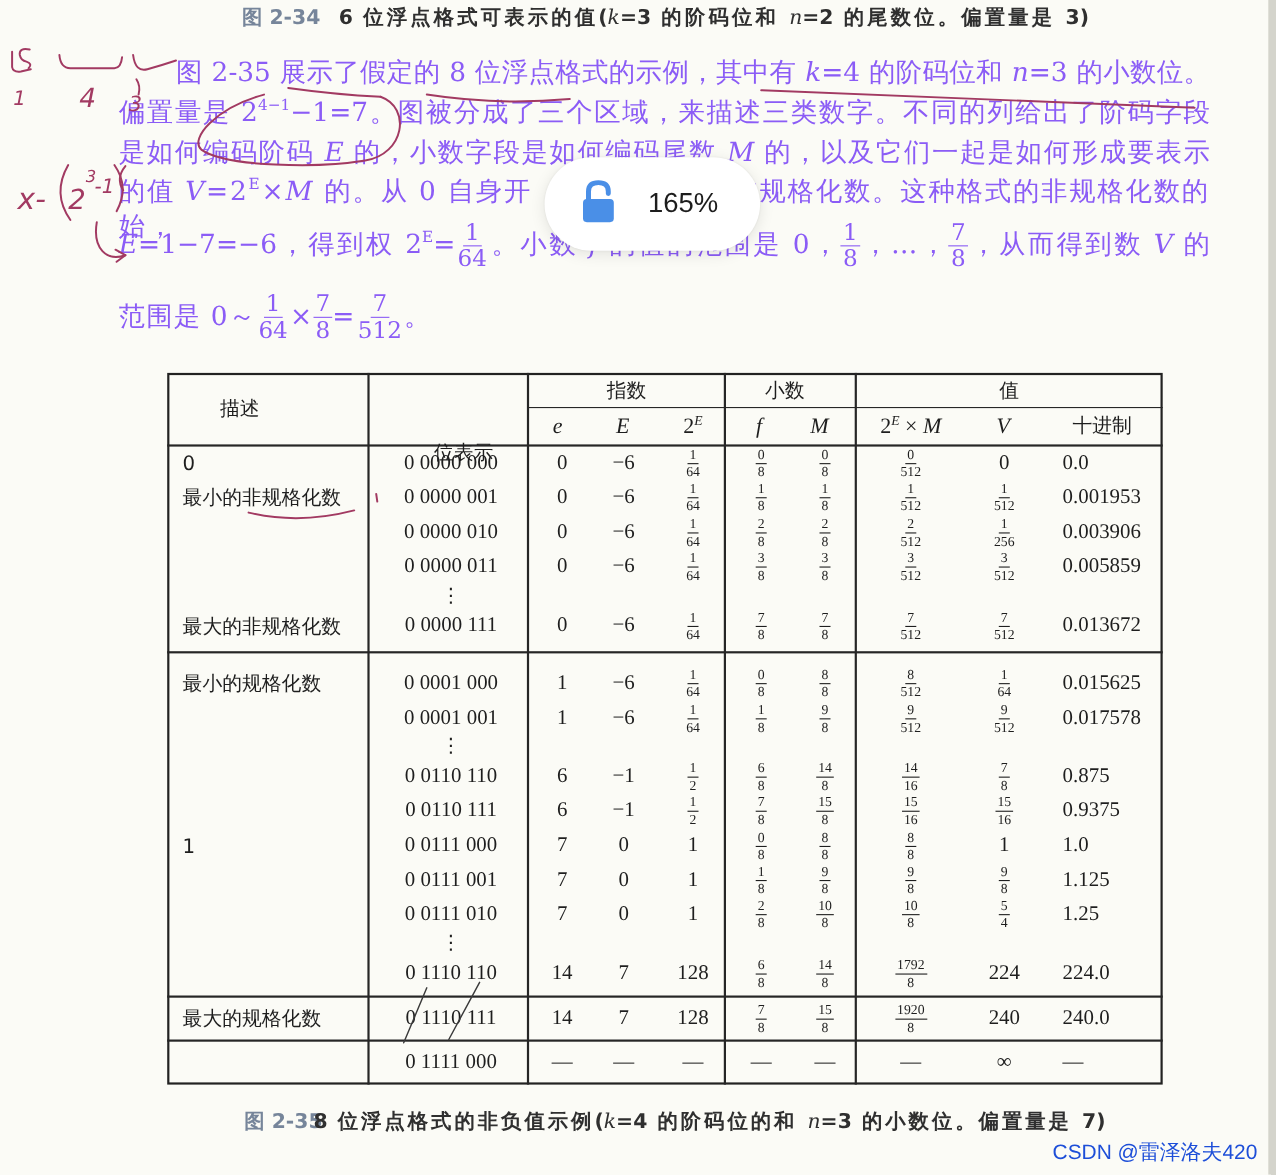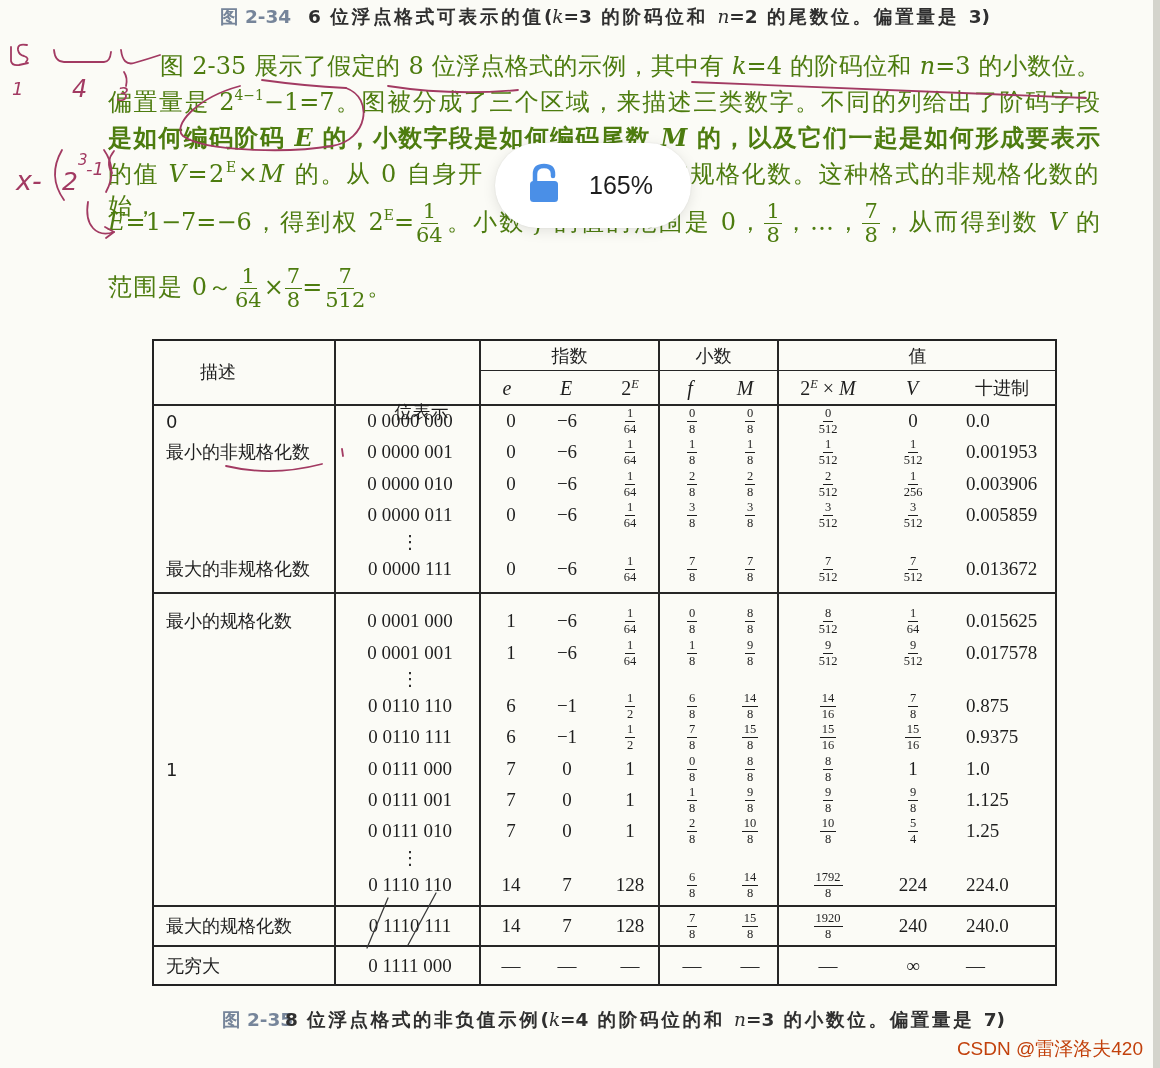--- a/index.html
+++ b/index.html
@@ -11,21 +11,21 @@
 
   
   .cap { position:absolute; height:26px; line-height:26px; font-family:"DejaVu Sans","Liberation Sans",sans-serif;
          font-size:18.5px; font-weight:600; color:#2f2f2f; white-space:nowrap; }
   .cap .lbl { color:#76859a; }
   .cap-txt { position:absolute; height:26px; line-height:26px; font-family:"DejaVu Sans","Liberation Sans",sans-serif;
              font-size:18.5px; font-weight:600; color:#2f2f2f; text-align:justify; text-align-last:justify; }
   .cap-txt i, .cap-txt .v { font-family:"DejaVu Serif",serif; font-style:italic; font-weight:normal; }
 
   
-  .pline { position:absolute; font-size:24px; line-height:32px; height:32px; color:#4d7c0f;
+  .pline { position:absolute; font-size:24px; line-height:32px; height:32px; color:#8b5cf6;
            text-align:justify; text-align-last:justify; overflow:visible; }
   .pline.left { text-align:left; text-align-last:left; letter-spacing:1.6px; }
   .pline.right { text-align:right; text-align-last:right; letter-spacing:1.6px; }
   .pline.tall { height:64px; line-height:64px; }
   .pline i { font-style:italic; font-family:"DejaVu Serif","Liberation Serif",serif; }
   .pline sup { font-size:0.58em; vertical-align:0.75em; line-height:0;margin-top:33px; }
   .pline .frac { font-size:21px; }
 
   
   .frac { display:inline-flex; flex-direction:column; align-items:center; vertical-align:middle;
@@ -64,37 +64,37 @@
   
   .zoom-pill { position:absolute; left:495px; top:143px; width:196px; height:85px; border-radius:43px;
                background:#ffffff; box-shadow:0 3px 14px rgba(0,0,0,0.10), 0 0 2px rgba(0,0,0,0.08); z-index:5; }
   .zoom-pill .lock { position:absolute; left:34px; top:20px; width:32px; height:40px; cursor:pointer; }
   .zoom-pill .zval { position:absolute; left:94px; top:0; height:85px; line-height:85px;
                      font-family:"Liberation Sans","DejaVu Sans",sans-serif; font-size:25px; color:#1d1d1d; }
 
   .ink { position:absolute; left:0; top:0; pointer-events:none; z-index:4; }
 
   .wm { position:absolute; left:900px; top:1036px; width:243px; text-align:right; height:26px; line-height:26px;
-        font-family:"Liberation Sans","DejaVu Sans",sans-serif; font-size:19px; color:#c2410c; }
+        font-family:"Liberation Sans","DejaVu Sans",sans-serif; font-size:19px; color:#1d4ed8; }
 </style>
 </head>
 <body>
 
 <div class="edge"></div>
 
 <div class="cap" style="left:220px;top:4px;">
   <span class="lbl">图 2-34</span>
 </div>
 <div class="cap-txt" style="left:308px;top:4px;width:682px;"><span>6 位浮点格式可表示的值(</span><i>k</i><span>=3 的阶码位和 </span><i>n</i><span>=2 的尾数位。偏置量是 3)</span></div>
 
 <div class="pline" style="left:160px;top:50px;width:940px;"><span>图 2-35 展示了假定的 8 位浮点格式的示例，其中有 </span><i>k</i><span>=4 的阶码位和 </span><i>n</i><span>=3 的小数位。</span></div>
 
 <div class="pline" style="left:108px;top:86px;width:992px;"><span>偏置量是 2</span><sup>4−1</sup><span>−1=7。图被分成了三个区域，来描述三类数字。不同的列给出了阶码字段</span></div>
 
-<div class="pline" style="left:108px;top:122px;width:992px;font-weight:bold;"><span>是如何编码阶码 </span><i>E</i><span> 的，小数字段是如何编码尾数 </span><i>M</i><span> 的，以及它们一起是如何形成要表示</span></div>
+<div class="pline" style="left:108px;top:122px;width:992px;"><span>是如何编码阶码 </span><i>E</i><span> 的，小数字段是如何编码尾数 </span><i>M</i><span> 的，以及它们一起是如何形成要表示</span></div>
 
 <div class="pline left" style="left:108px;top:158px;width:400px;"><span>的值 </span><i>V</i><span>=2</span><sup>E</sup><span>×</span><i>M</i><span> 的。从 0 自身开始，</span></div>
 
 <div class="pline right" style="left:600px;top:158px;width:500px;"><span>非规格化数。这种格式的非规格化数的</span></div>
 
 <div class="pline tall" style="left:108px;top:190px;width:992px;"><i>E</i><span>=1−7=−6，得到权 2</span><sup>E</sup><span>=</span><span><span class="frac">
         <span class="num">1</span>
         <span class="den">64</span>
       </span></span><span>。小数 </span><i>f</i><span> 的值的范围是 0，</span><span><span class="frac">
         <span class="num">1</span>
@@ -610,21 +610,20 @@
     <span class="c c-2em">
         <span class="frac">
           <span class="num">1920</span>
           <span class="den">8</span>
         </span>
       </span>
     <span class="c c-V">240</span>
     <span class="c c-dec">240.0</span>
   </div>
   <div class="trow" style="top:950px">
-    <span class="c c-desc">无穷大</span>
     <span class="c c-bits">0 1111 000</span>
     <span class="c c-e">—</span>
     <span class="c c-E">—</span>
     <span class="c c-2e">—</span>
     <span class="c c-f">—</span>
     <span class="c c-M">—</span>
     <span class="c c-2em">—</span>
     <span class="c c-V">∞</span>
     <span class="c c-dec">—</span>
   </div>

